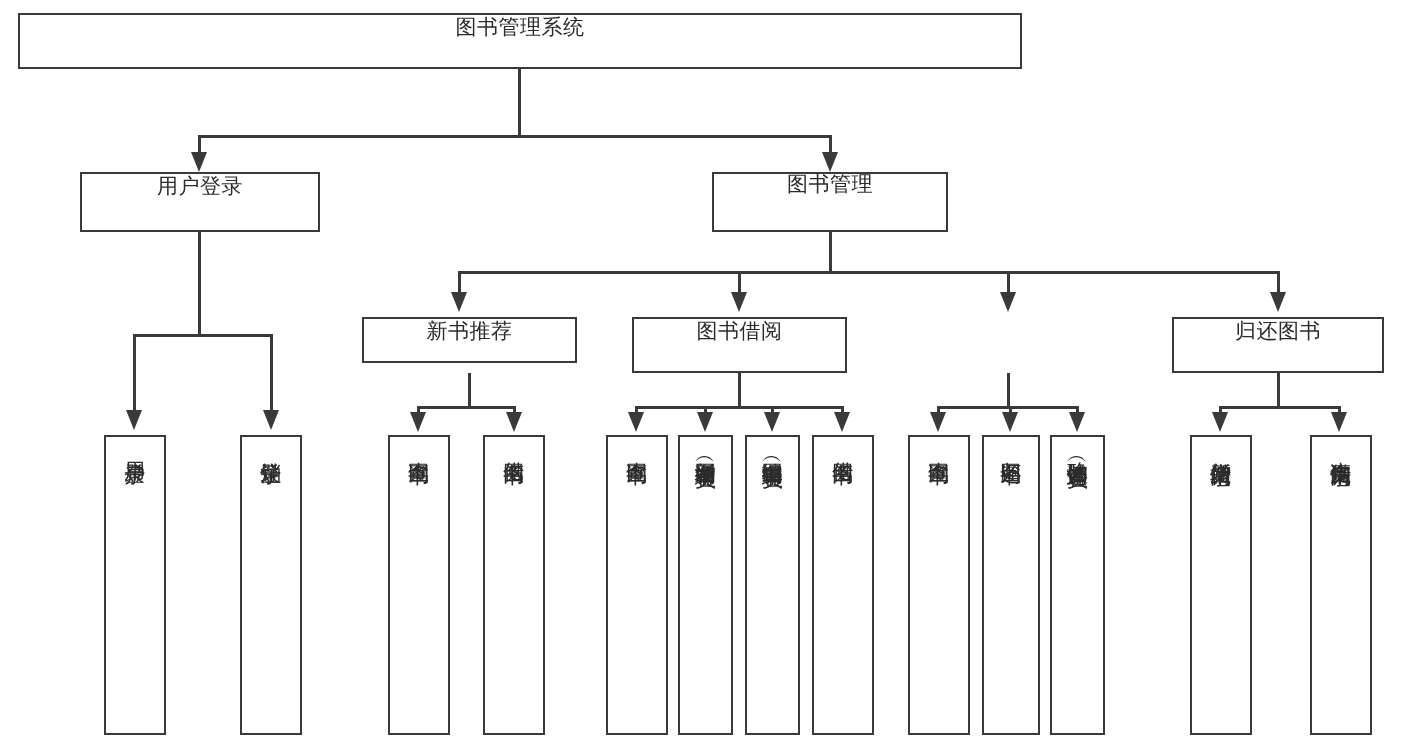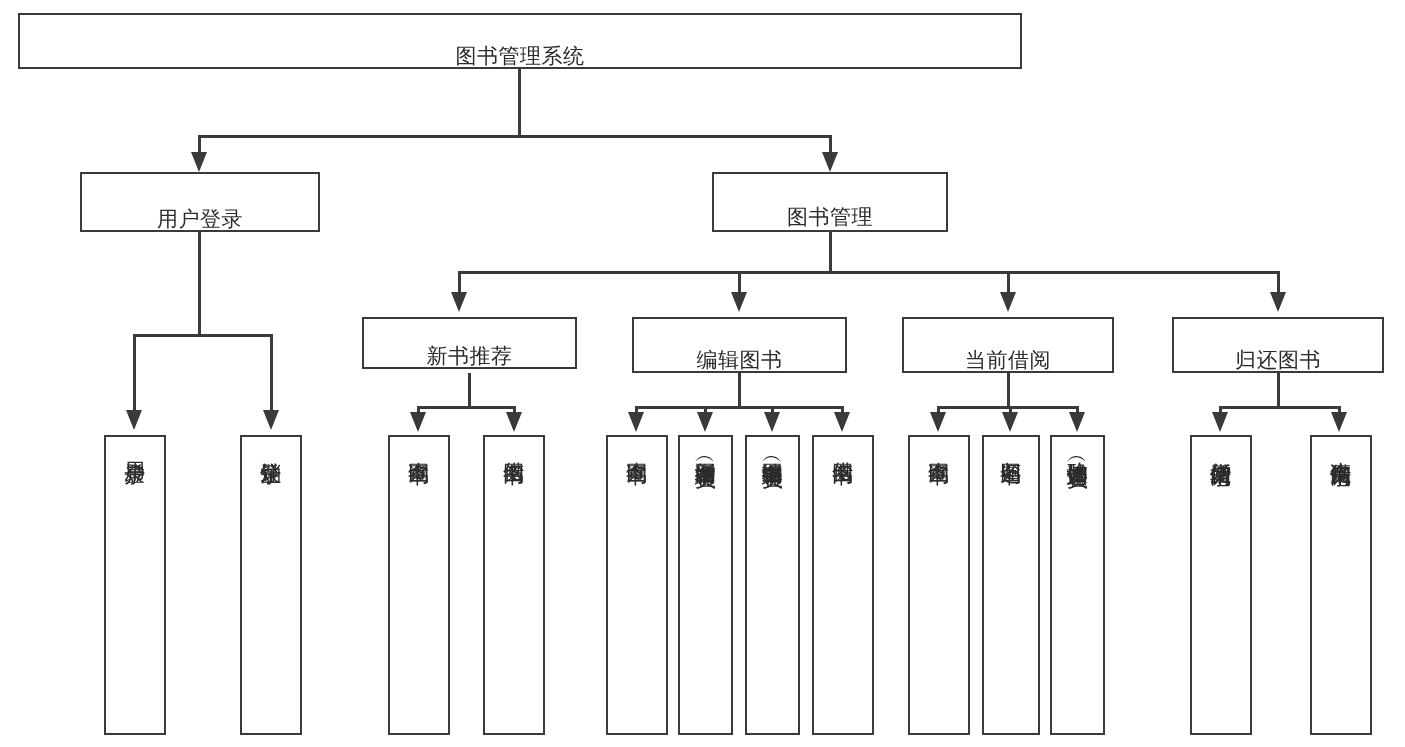--- a/index.html
+++ b/index.html
@@ -18,21 +18,21 @@
     overflow: hidden;
   }
 
   
   .box {
     position: absolute;
     box-sizing: border-box;
     border: 2px solid #3a3a3a;
     background: #ffffff;
     display: flex;
-    align-items: flex-end;
+    align-items: flex-start;
     justify-content: center;
     color: #2b2b2b;
   }
   .box.root {
     border-width: 2px;
   }
   .box-label {
     font-size: 21px;
     line-height: 1.1;
     letter-spacing: 0.5px;
@@ -127,28 +127,25 @@
 
   <div class="vline" style="left:738px; top:271px; width:3px; height:24px;"></div>
   <div class="arrow" style="left:731px; top:292px;"></div>
 
   <div class="vline" style="left:1007px; top:271px; width:3px; height:24px;"></div>
   <div class="arrow" style="left:1000px; top:292px;"></div>
 
   <div class="vline" style="left:1277px; top:271px; width:3px; height:24px;"></div>
   <div class="arrow" style="left:1270px; top:292px;"></div>
 
-  <div class="box" style="left:362px; top:317px; width:215px; height:52px;">
+  <div class="box" style="left:362px; top:317px; width:215px; height:46px;">
     <span class="box-label">新书推荐</span>
   </div>
   <div class="box" style="left:632px; top:317px; width:215px; height:56px;">
-    <span class="box-label">编辑图书</span>
-  </div>
-  <div class="box" style="left:902px; top:317px; width:212px; height:56px;">
-    <span class="box-label">当前借阅</span>
+    <span class="box-label">图书借阅</span>
   </div>
   <div class="box" style="left:1172px; top:317px; width:212px; height:56px;">
     <span class="box-label">归还图书</span>
   </div>
 
   <div class="vline" style="left:468px; top:373px; width:3px; height:34px;"></div>
   <div class="hline" style="left:417px; top:406px; width:99px; height:3px;"></div>
   <div class="vline" style="left:417px; top:406px; width:3px; height:8px;"></div>
   <div class="arrow" style="left:410px; top:412px;"></div>
   <div class="vline" style="left:513px; top:406px; width:3px; height:8px;"></div>

